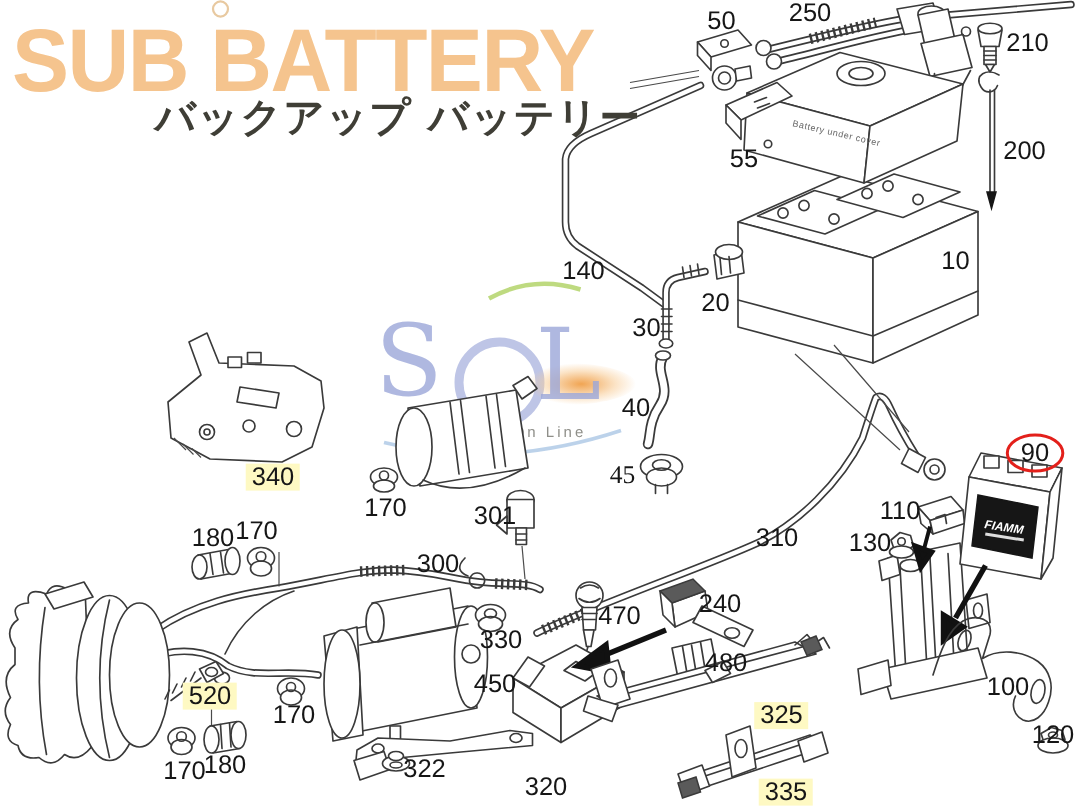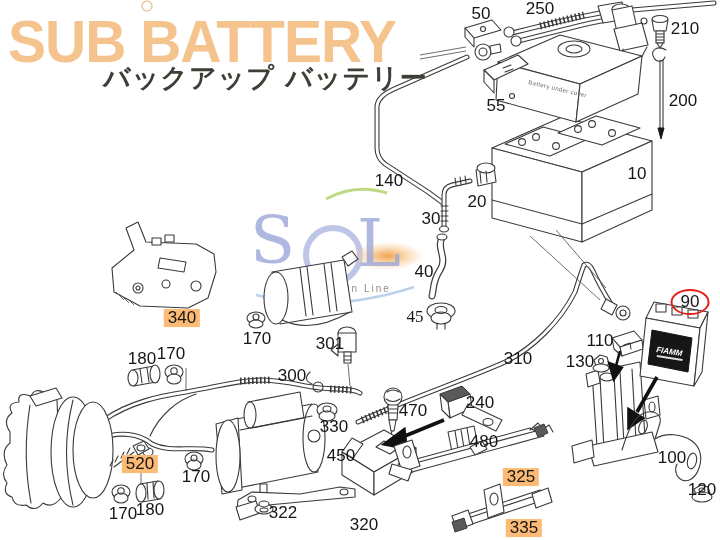--- a/index.html
+++ b/index.html
@@ -28,21 +28,21 @@
   .tube{fill:none;stroke:#3a3a3a;stroke-width:5;stroke-linecap:round;stroke-linejoin:round;}
   .tube-core{fill:none;stroke:#ffffff;stroke-width:2.8;stroke-linecap:round;stroke-linejoin:round;}
   .wrap{fill:none;stroke:#3a3a3a;stroke-width:7;stroke-dasharray:1.6 2.4;}
   .dark{fill:#5a5a5a;stroke:#3a3a3a;stroke-width:1;}
   .blk{fill:#161616;stroke:#161616;}
   .arrow{stroke:#111;stroke-width:3.6;fill:#111;}
   
   #labels{position:absolute;left:0;top:0;width:720px;height:540px;z-index:3;}
   .part-label{position:absolute;transform:translate(-50%,-50%);font-size:17px;
          color:#161616;white-space:nowrap;line-height:1.05;}
-  .part-label.boxed{background:#fdba74;padding:0 4px;}
+  .part-label.boxed{background:#fef9c3;padding:0 4px;}
   .part-label.circled{border:2.6px solid #e3201b;border-radius:50%;padding:2px 8px;}
 </style>
 </head>
 <body>
 
 <div id="stage">
 
   <div id="watermark">
     <svg width="720" height="540">
       <circle cx="333" cy="255" r="27" fill="none" stroke="#9ba6d8" stroke-width="6" opacity="0.65"></circle>
@@ -430,21 +430,21 @@
       <div class="part-label" style="left: 600px; top: 341px;">110</div>
       <div class="part-label" style="left: 580px; top: 362px;">130</div>
       <div class="part-label" style="left: 518px; top: 359px;">310</div>
       <div class="part-label" style="left: 142px; top: 359px;">180</div>
       <div class="part-label" style="left: 171px; top: 354px;">170</div>
       <div class="part-label" style="left: 292px; top: 376px;">300</div>
       <div class="part-label" style="left: 334px; top: 427px;">330</div>
       <div class="part-label" style="left: 413px; top: 411px;">470</div>
       <div class="part-label" style="left: 480px; top: 403px;">240</div>
       <div class="part-label" style="left: 484px; top: 442px;">480</div>
-      <div class="part-label" style="left: 330px; top: 456px; margin-left: 11px;">450</div>
+      <div class="part-label" style="left: 330px; top: 456px;">450</div>
       <div class="part-label boxed" style="left: 140px; top: 464px;">520</div>
       <div class="part-label" style="left: 196px; top: 477px;">170</div>
       <div class="part-label" style="left: 123px; top: 514px;">170</div>
       <div class="part-label" style="left: 150px; top: 510px;">180</div>
       <div class="part-label" style="left: 283px; top: 513px;">322</div>
       <div class="part-label" style="left: 364px; top: 525px;">320</div>
       <div class="part-label boxed" style="left: 521px; top: 477px;">325</div>
       <div class="part-label boxed" style="left: 524px; top: 528px;">335</div>
       <div class="part-label" style="left: 672px; top: 458px;">100</div>
       <div class="part-label" style="left: 702px; top: 490px;">120</div>

